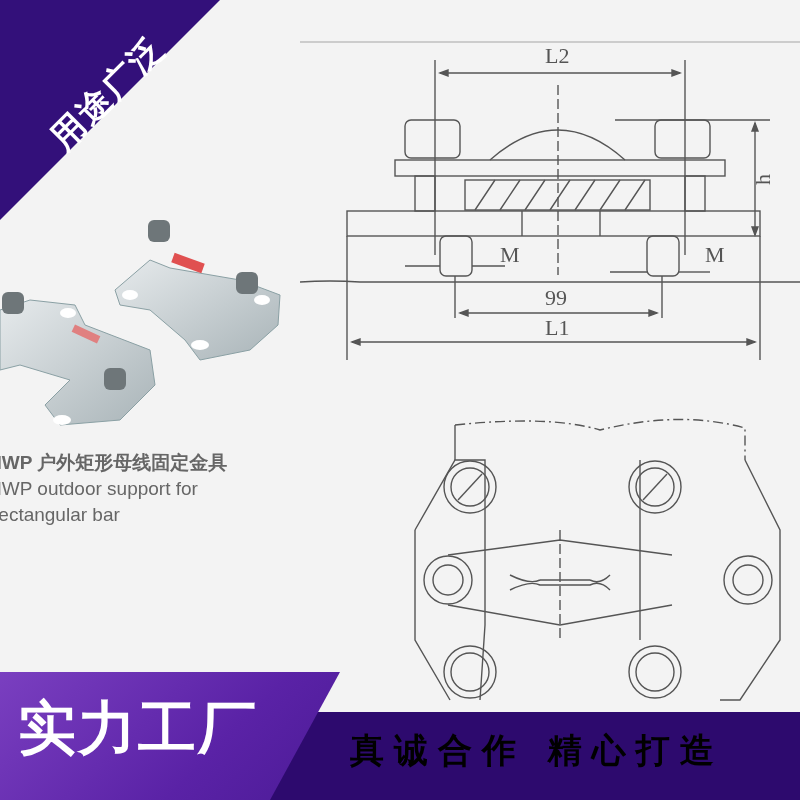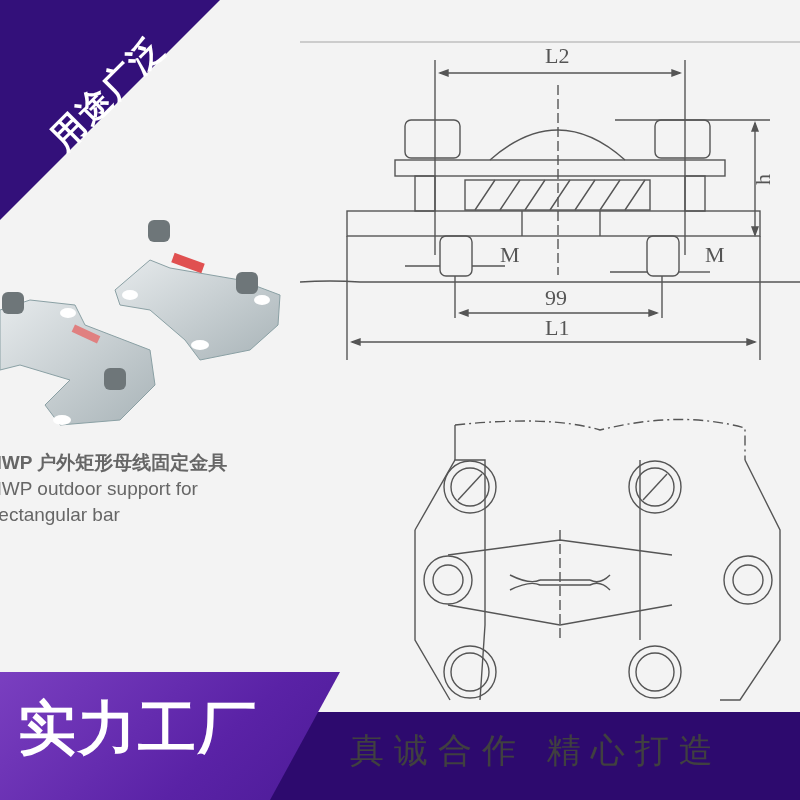--- a/index.html
+++ b/index.html
@@ -5,21 +5,21 @@
   html,body{margin:0;padding:0;}
   body{width:800px;height:800px;position:relative;overflow:hidden;background:#f2f2f2;font-family:"DejaVu Sans",sans-serif;}
   .bg{position:absolute;inset:0;background:#f3f3f3;}
   .caption{position:absolute;left:0;top:450px;color:#666;font-family:"Liberation Sans",sans-serif;font-size:19px;line-height:26px;}
   .caption div{white-space:nowrap;}
   .corner{position:absolute;left:0;top:0;width:0;height:0;border-top:220px solid #33107a;border-right:220px solid transparent;}
   .corner-text{position:absolute;left:8px;top:70px;transform:rotate(-45deg);transform-origin:center;color:#fff;font-weight:bold;font-size:34px;letter-spacing:2px;width:200px;text-align:center;}
   .bottom-bar{position:absolute;left:0;top:712px;width:800px;height:88px;background:#2d0a6e;}
   .bottom-left{position:absolute;left:0;top:672px;width:360px;height:128px;background:linear-gradient(135deg,#7a3fc0 0%,#5a22a6 60%,#4a1a95 100%);clip-path:polygon(0 0,340px 0,270px 128px,0 128px);}
   .bottom-left-title{position:absolute;left:18px;top:690px;color:#fff;font-weight:bold;font-size:58px;letter-spacing:2px;}
-  .bottom-right-text{position:absolute;left:350px;top:728px;color:#404040;font-weight:normal;font-size:34px;letter-spacing:10px;white-space:nowrap;}
+  .bottom-right-text{position:absolute;left:350px;top:728px;color:#000000;font-weight:bold;font-size:34px;letter-spacing:10px;white-space:nowrap;}
 </style>
 </head>
 <body>
 
 <div class="bg"></div>
 
 <svg style="position:absolute;left:0;top:200px" width="300" height="240" viewBox="0 0 300 240">
   <defs>
     <linearGradient id="metal" x1="0" y1="0" x2="1" y2="1">
       <stop offset="0" stop-color="#e6eaec"></stop>

